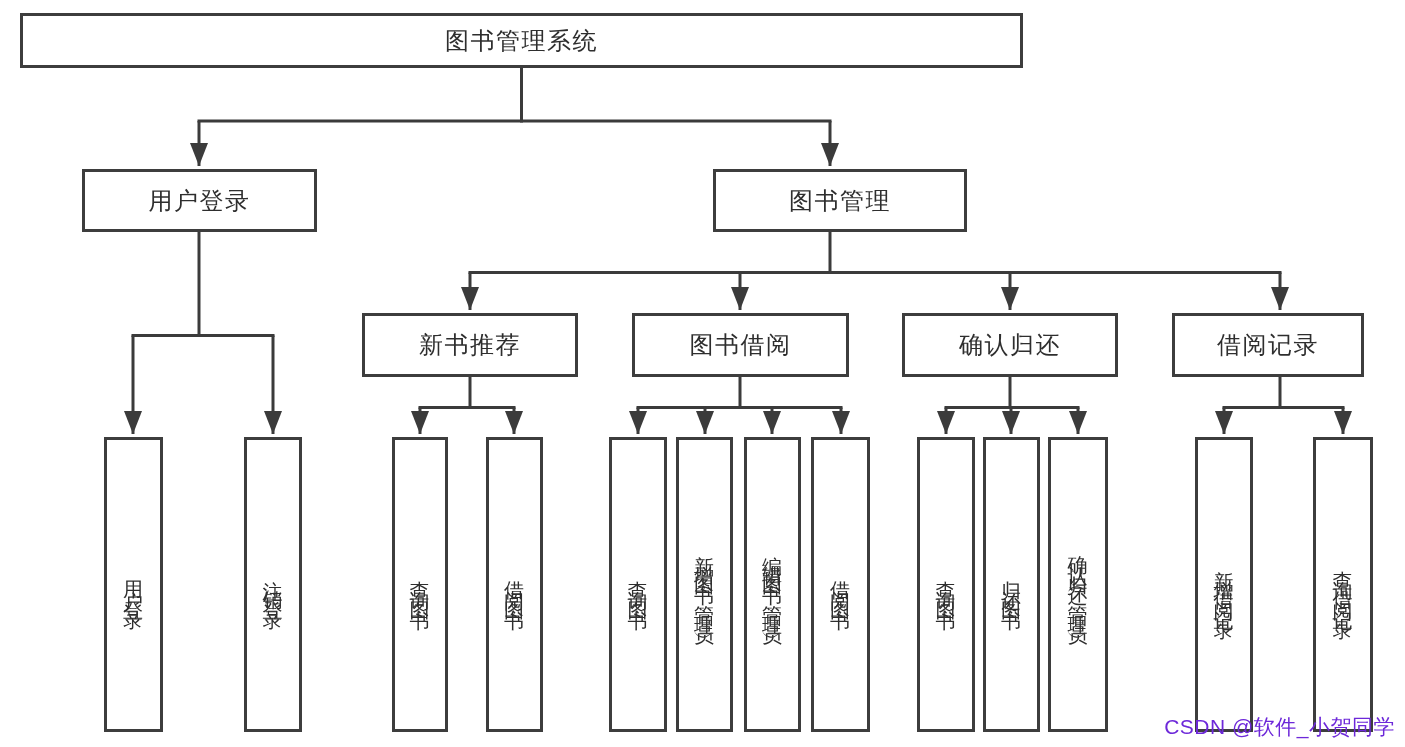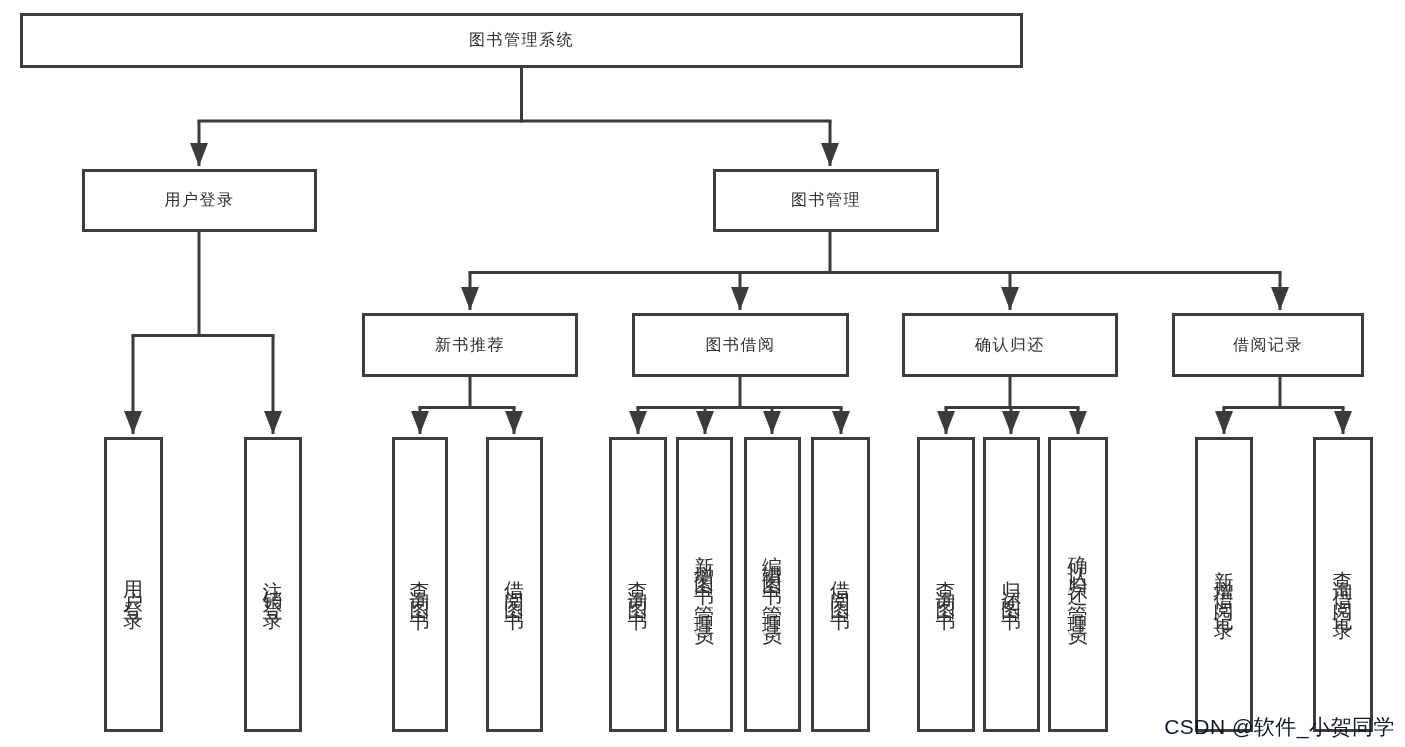--- a/index.html
+++ b/index.html
@@ -21,21 +21,21 @@
   .node {
     position: absolute;
     border: 3px solid #3d3d3d;
     background: #ffffff;
     display: flex;
     align-items: center;
     justify-content: center;
     text-align: center;
   }
   .h-label {
-    font-size: 16px;
+    font-size: 24px;
     letter-spacing: 1.5px;
     white-space: nowrap;
   }
   .root-node  { left: 20px;  top: 13px;  width: 1003px; height: 55px; }
   .l2-node    { top: 169px; height: 63px; }
   .l3-node    { top: 313px; height: 64px; }
   .leaf       { top: 437px; height: 295px; }
   .v-label {
     writing-mode: vertical-rl;
     text-orientation: mixed;
@@ -43,21 +43,21 @@
     line-height: 1;
     letter-spacing: 10px;
     white-space: nowrap;
   }
   .watermark {
     position: absolute;
     right: 10px;
     top: 713px;
     font-size: 21px;
     letter-spacing: 0.5px;
-    color: #0f172a;
+    color: #6d28d9;
     white-space: nowrap;
   }
 </style>
 </head>
 <body>
 
 <div class="canvas">
 
   <svg class="connectors" viewBox="0 0 1405 747">
     <defs>
@@ -110,21 +110,21 @@
     </g>
   </svg>
 
   <div class="node root-node">
     <span class="h-label">图书管理系统</span>
   </div>
 
   <div class="node l2-node" style="left:82px;width:235px;">
     <span class="h-label">用户登录</span>
   </div>
-  <div class="node l2-node" style="left:713px;width:226px;text-align:center;">
+  <div class="node l2-node" style="left:713px;width:254px;text-align:center;">
     <span class="h-label">图书管理</span>
   </div>
 
   <div class="node l3-node" style="left:362px;width:216px;">
     <span class="h-label">新书推荐</span>
   </div>
   <div class="node l3-node" style="left:632px;width:217px;">
     <span class="h-label">图书借阅</span>
   </div>
   <div class="node l3-node" style="left:902px;width:216px;">

